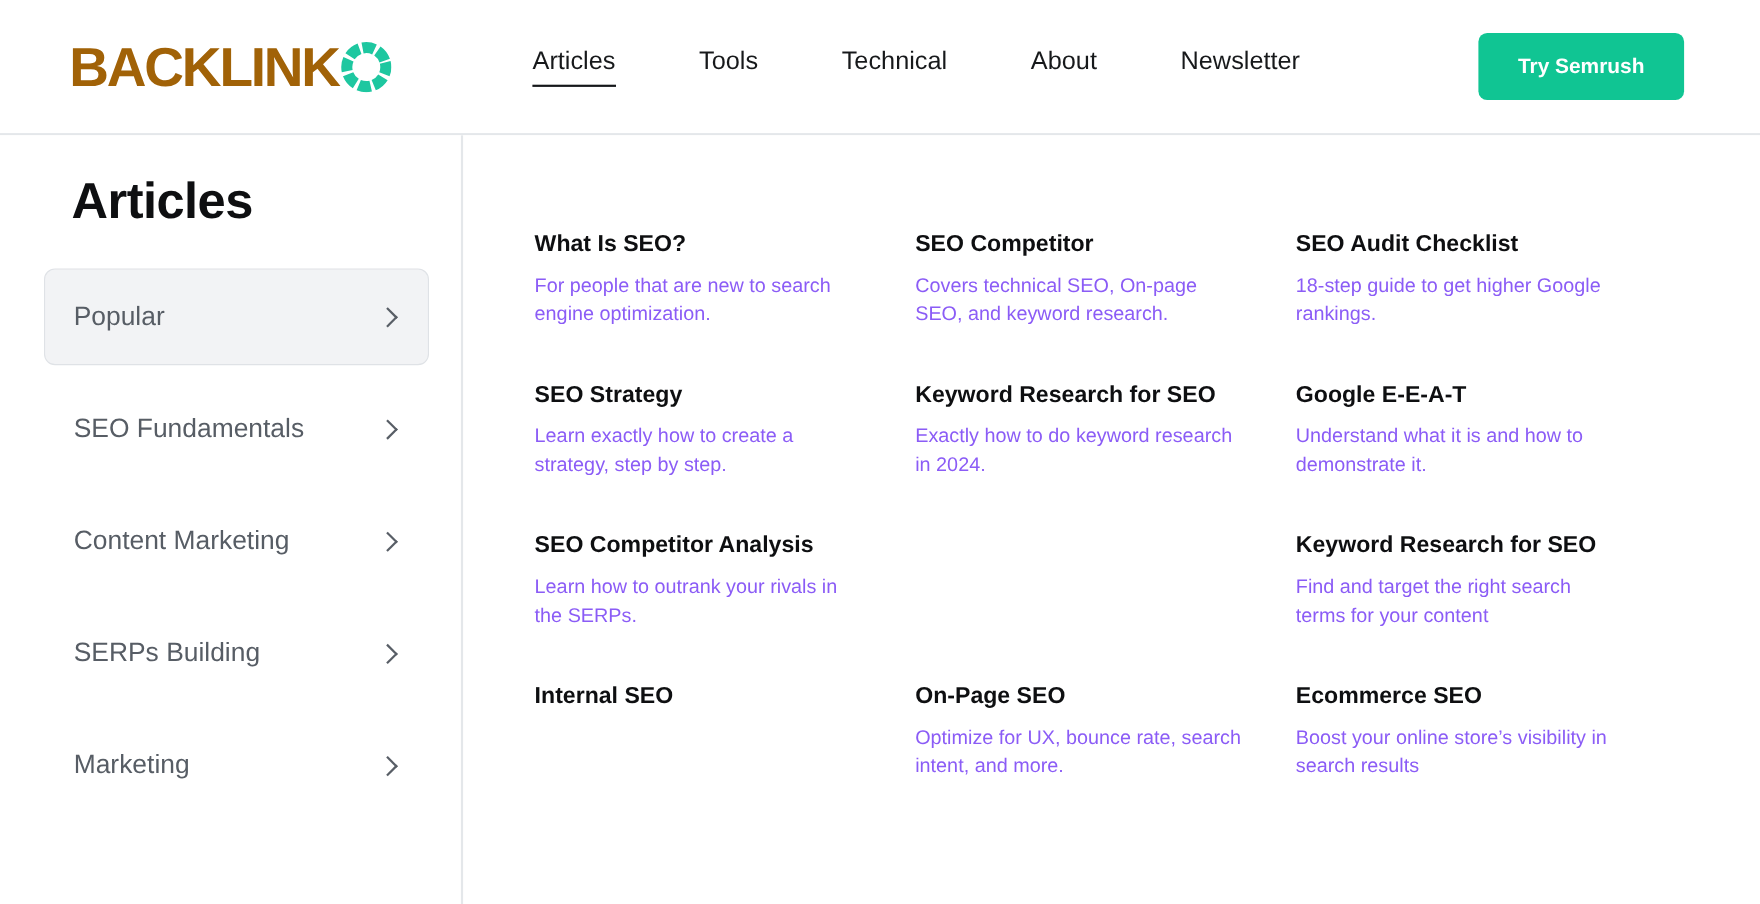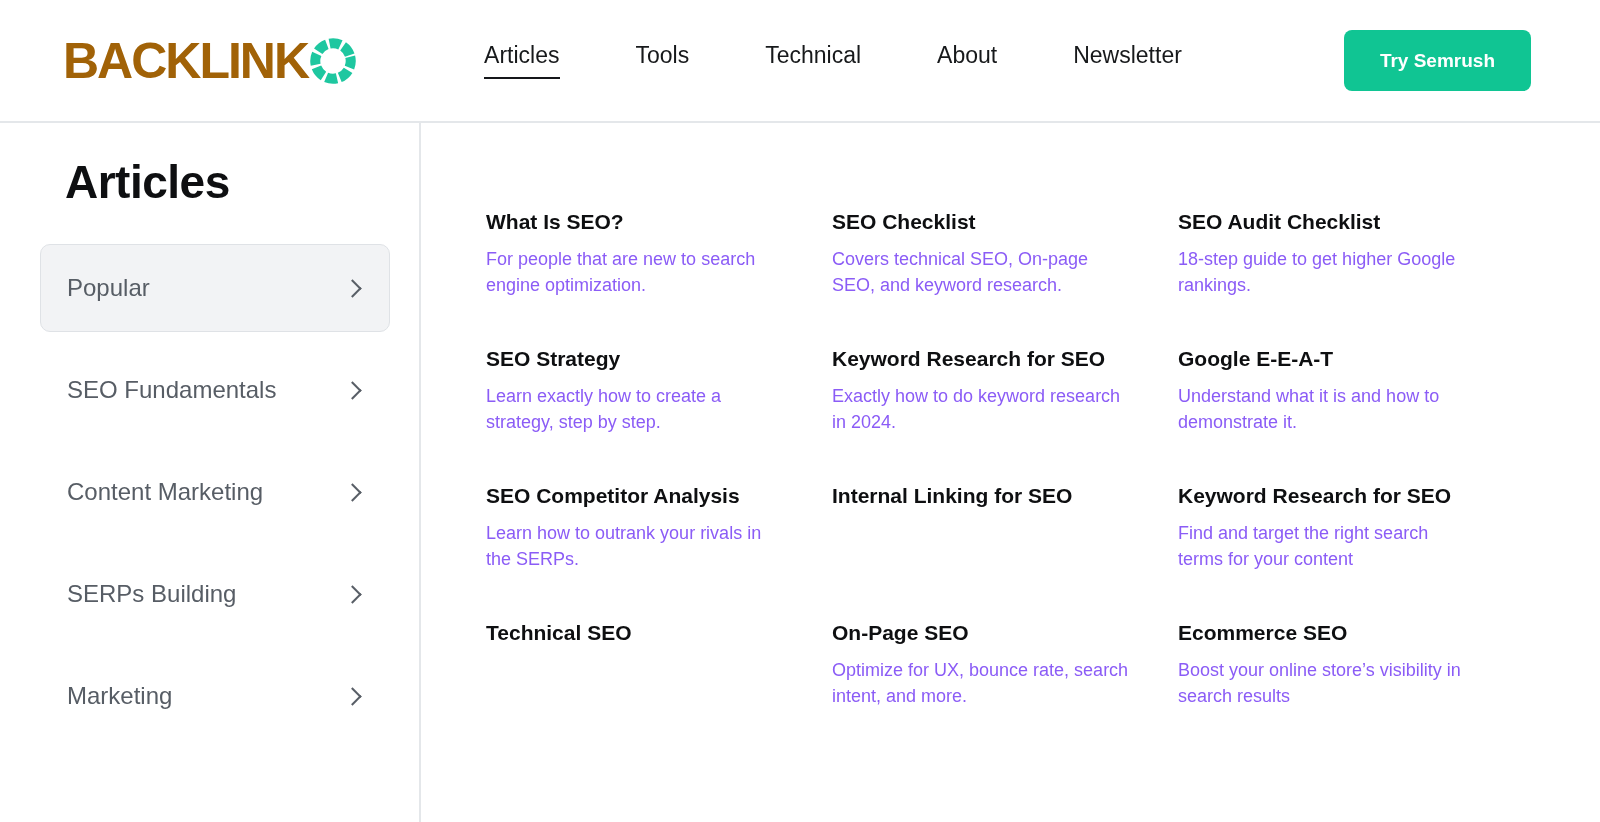--- a/index.html
+++ b/index.html
@@ -93,21 +93,21 @@
     </div>
   </aside>
 
   <main class="content">
     <div class="grid">
       <div class="card">
         <div class="card-title">What Is SEO?</div>
         <div class="card-desc">For people that are new to search engine optimization.</div>
       </div>
       <div class="card">
-        <div class="card-title">SEO Checklist</div>
+        <div class="card-title">SEO Competitor</div>
         <div class="card-desc">Covers technical SEO, On-page SEO, and keyword research.</div>
       </div>
       <div class="card">
         <div class="card-title">SEO Audit Checklist</div>
         <div class="card-desc">18-step guide to get higher Google rankings.</div>
       </div>
       <div class="card">
         <div class="card-title">SEO Strategy</div>
         <div class="card-desc">Learn exactly how to create a strategy, step by step.</div>
       </div>
@@ -117,28 +117,27 @@
       </div>
       <div class="card">
         <div class="card-title">Google E-E-A-T</div>
         <div class="card-desc">Understand what it is and how to demonstrate it.</div>
       </div>
       <div class="card">
         <div class="card-title">SEO Competitor Analysis</div>
         <div class="card-desc">Learn how to outrank your rivals in the SERPs.</div>
       </div>
       <div class="card">
-        <div class="card-title">Internal Linking for SEO</div>
       </div>
       <div class="card">
         <div class="card-title">Keyword Research for SEO</div>
         <div class="card-desc">Find and target the right search terms for your content</div>
       </div>
       <div class="card">
-        <div class="card-title">Technical SEO</div>
+        <div class="card-title">Internal SEO</div>
       </div>
       <div class="card">
         <div class="card-title">On-Page SEO</div>
         <div class="card-desc">Optimize for UX, bounce rate, search intent, and more.</div>
       </div>
       <div class="card">
         <div class="card-title">Ecommerce SEO</div>
         <div class="card-desc">Boost your online store’s visibility in search results</div>
       </div>
     </div>

